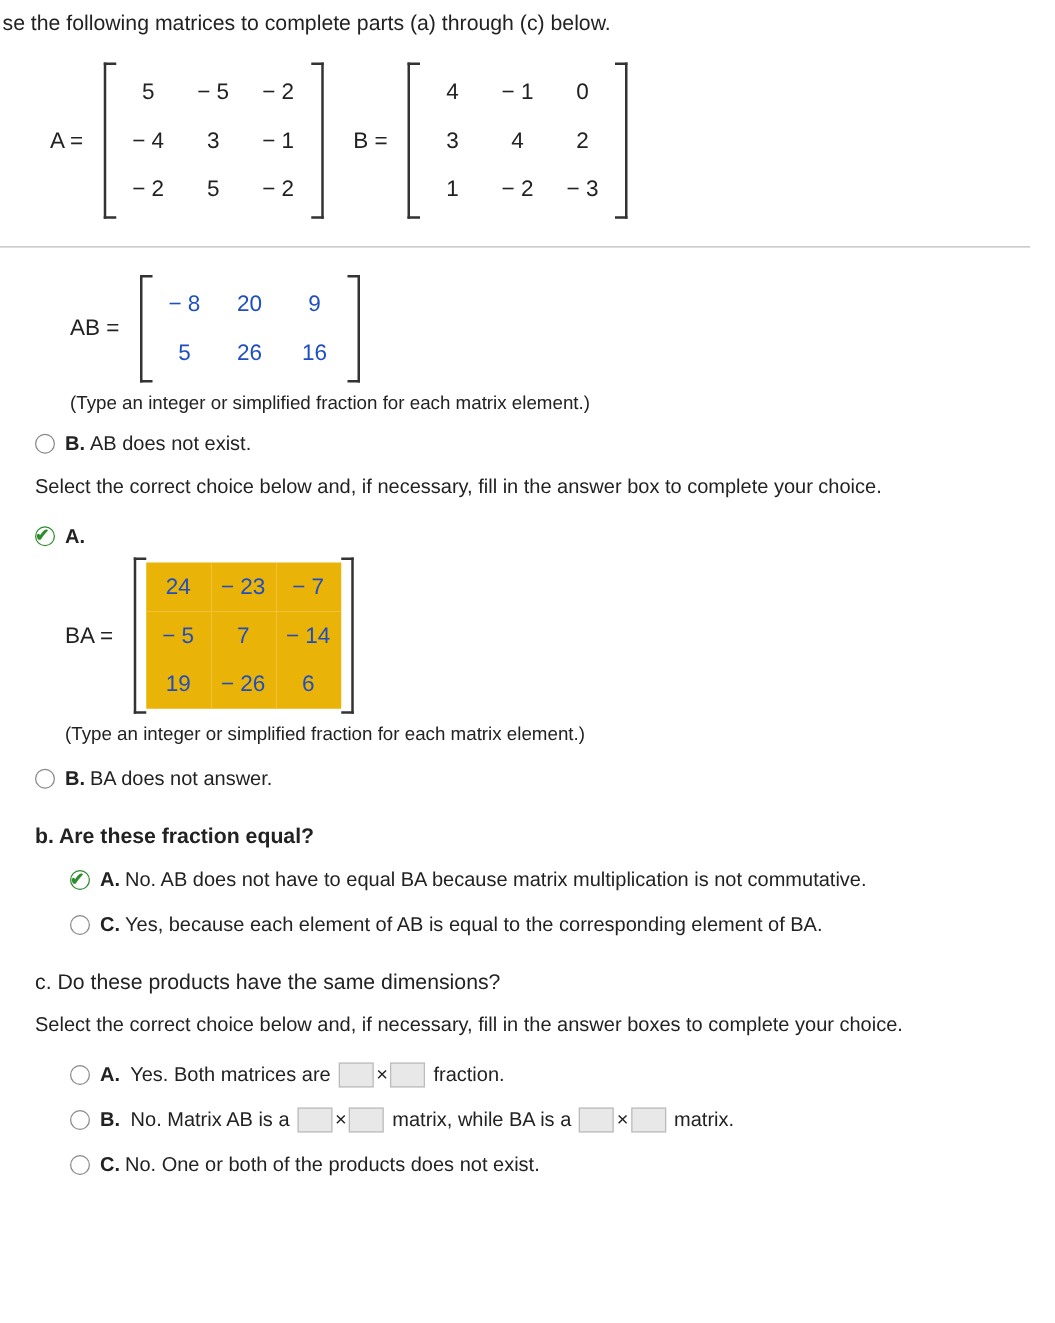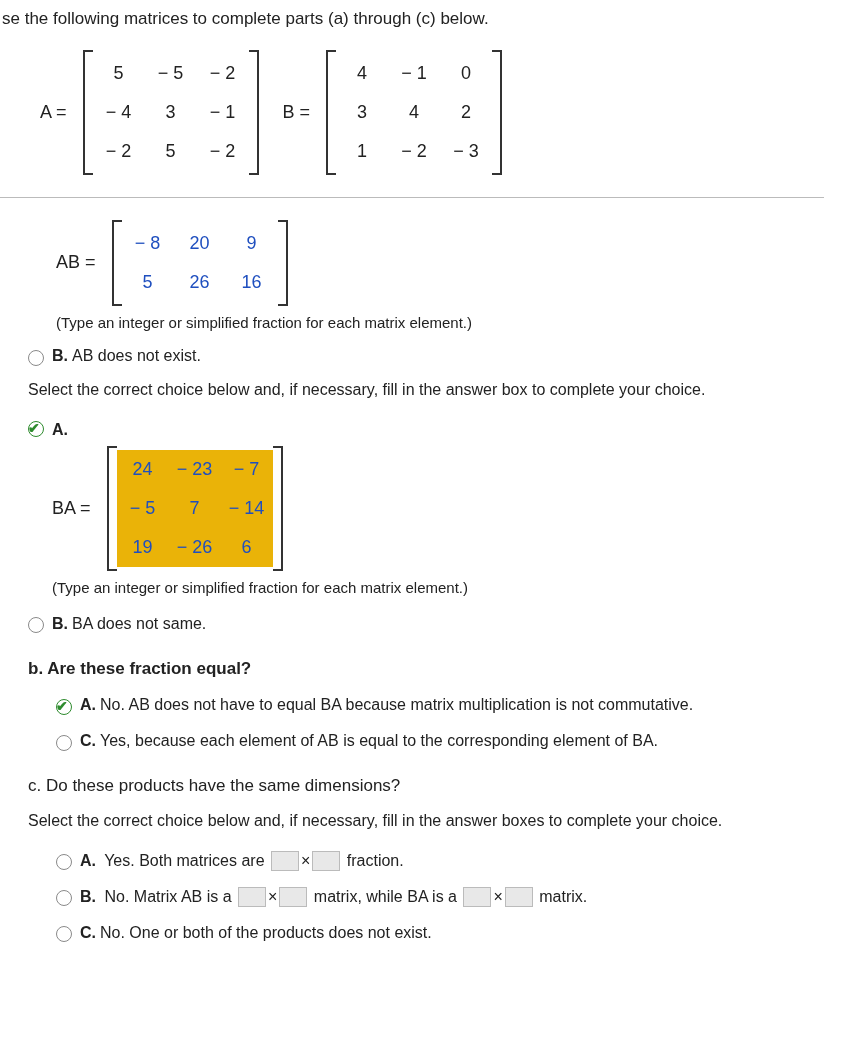--- a/index.html
+++ b/index.html
@@ -10,21 +10,21 @@
 .matrix{display:inline-flex;align-items:stretch}
 .bracket{width:8px;border:2px solid #333}
 .bracket.left{border-right:none}
 .bracket.right{border-left:none}
 .mat-body{display:flex;flex-direction:column;padding:4px 0}
 .mat-row{display:flex}
 .mat-cell{min-width:44px;text-align:center;padding:6px 4px;font-size:18px}
 .hr{border:none;border-top:1px solid #bbb;margin:0 0 18px 0}
 .block{padding:4px 0 4px 56px}
 .blue-text{color:#1f4fbf}
-.radio-row{display:flex;align-items:center;gap:8px;padding:6px 0}
+.radio-row{display:flex;align-items:flex-start;gap:8px;padding:6px 0}
 .radio{width:14px;height:14px;border:1.5px solid #8a8a8a;border-radius:50%;margin-top:3px;flex-shrink:0;position:relative;background:#fff}
 .radio.checked{border-color:#2e8b2e}
 .radio.checked::after{content:"✔";position:absolute;left:-1px;top:-4px;font-size:14px;color:#2e8b2e;font-weight:bold}
 .opt-letter{font-weight:bold;margin-right:4px}
 .note{font-size:15px}
 .section-q{font-size:17px;padding:14px 0 6px 28px}
 .sub-instr{padding:4px 0 10px 28px;font-size:16px}
 .box{display:inline-block;width:26px;height:18px;background:#e8e8e8;border:1px solid #bbb;vertical-align:middle;margin:0 2px}
 .ans-matrix-wrap{display:flex;align-items:center;gap:10px}
 .left-pad{padding-left:28px}
@@ -151,21 +151,21 @@
         <span class="bracket right"></span>
       </span>
     </div>
     <div class="small-gap"></div>
     <div class="note">(Type an integer or simplified fraction for each matrix element.)</div>
   </div>
 </div>
 
 <div class="radio-row left-pad">
   <span class="radio"></span>
-  <span><span class="opt-letter">B.</span><span>BA does not same.</span></span>
+  <span><span class="opt-letter">B.</span><span>BA does not answer.</span></span>
 </div>
 
 <div class="section-q"><span style="font-weight:bold">b. Are these fraction equal?</span></div>
 
 <div class="choice-indent">
   <div class="radio-row">
     <span class="radio checked"></span>
     <span><span class="opt-letter">A.</span><span>No. AB does not have to equal BA because matrix multiplication is not commutative.</span></span>
   </div>
   <div class="radio-row">

